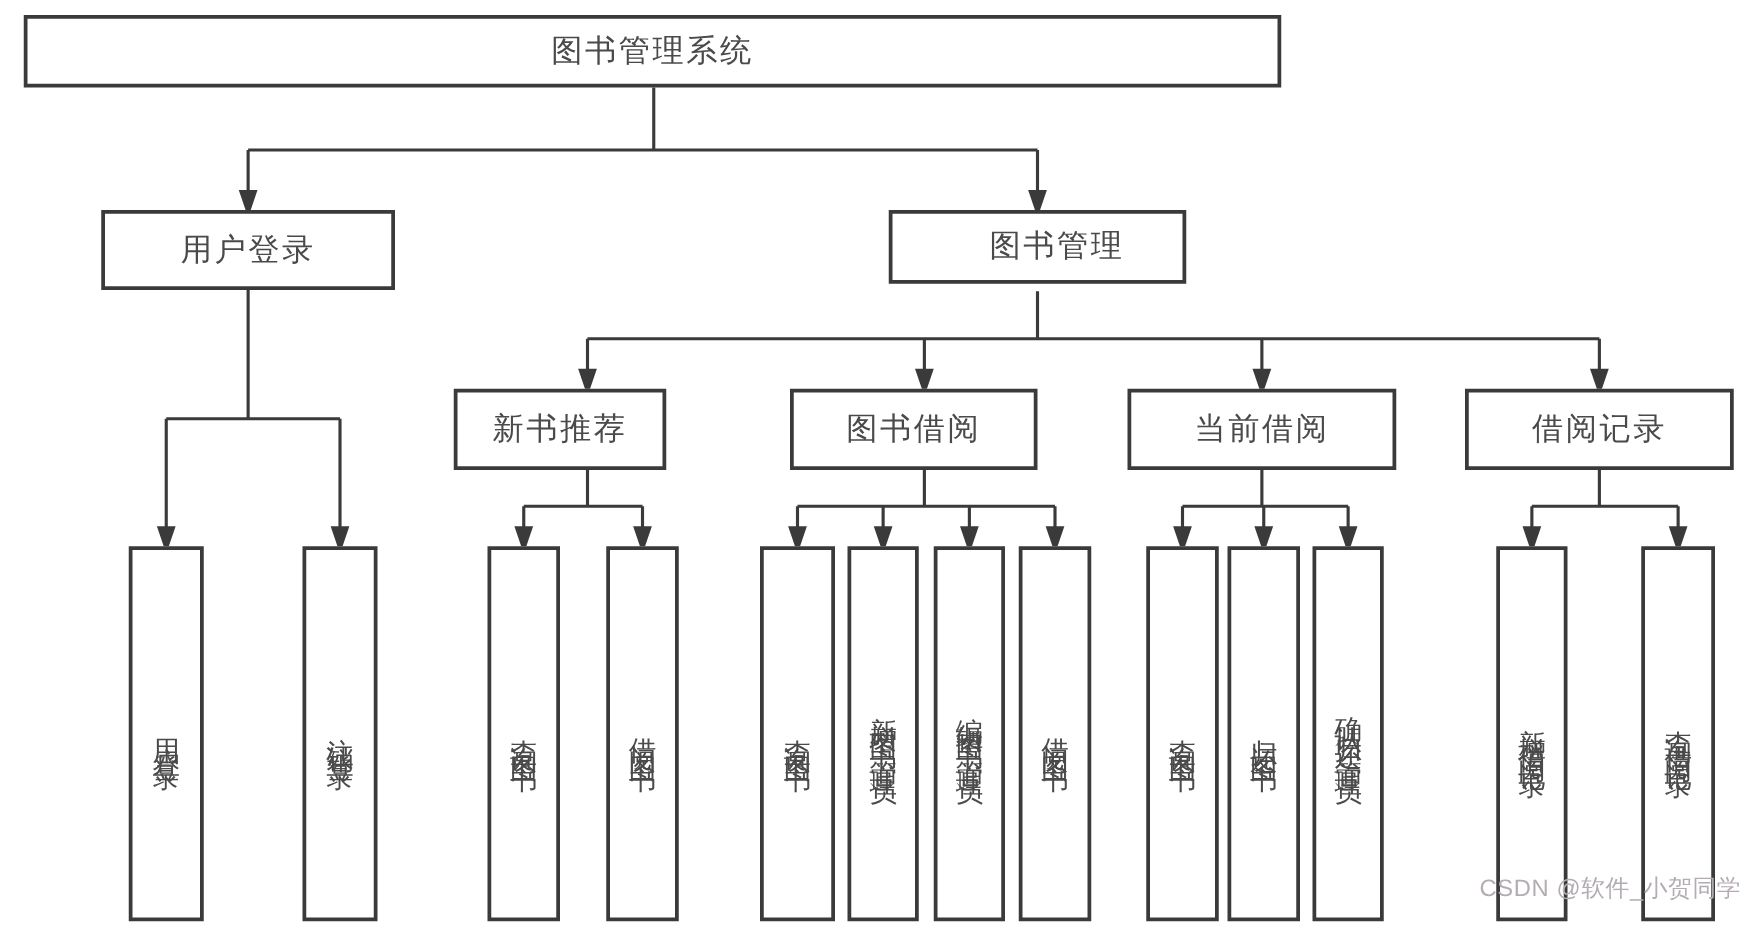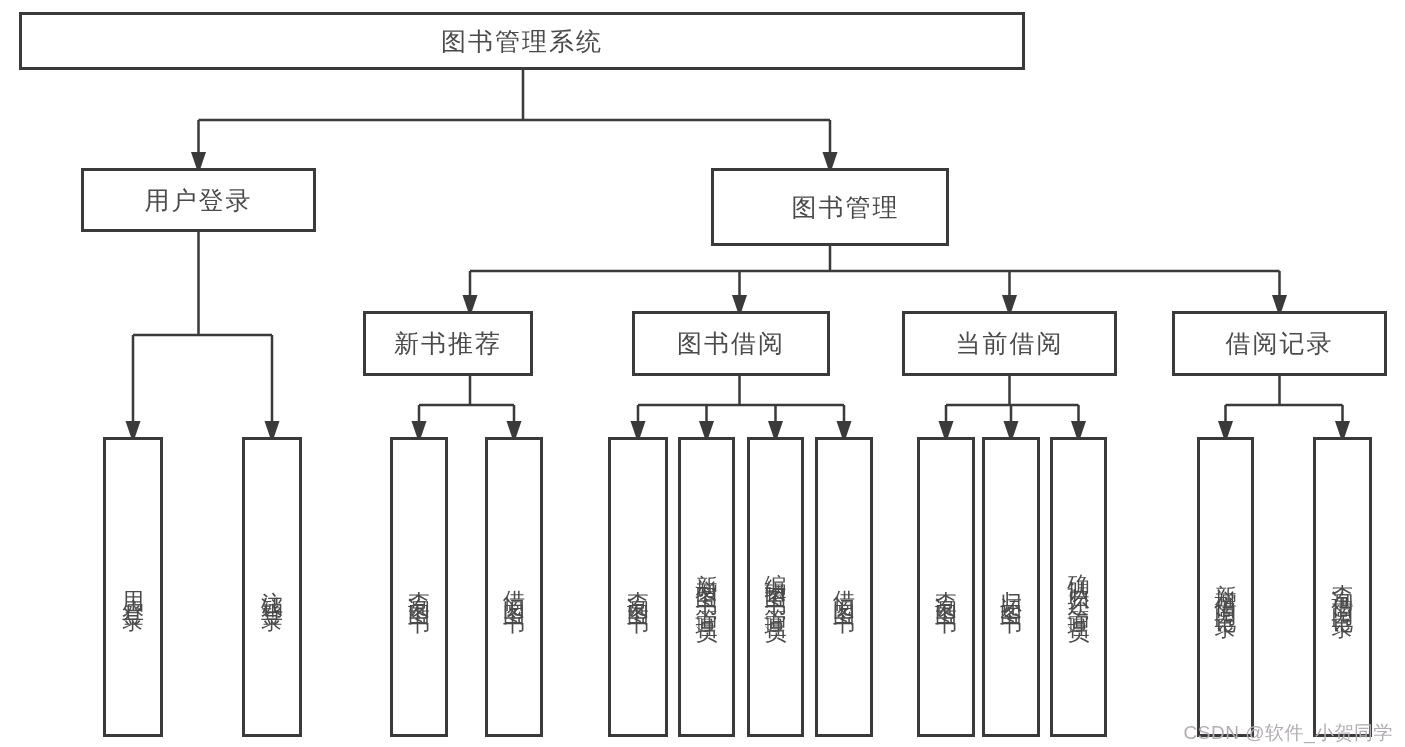--- a/index.html
+++ b/index.html
@@ -30,21 +30,21 @@
   .h{font-size:25px;letter-spacing:2px;line-height:1;white-space:nowrap;}
   .v span{
     writing-mode:vertical-rl;
     text-orientation:mixed;
     font-size:22px;
     letter-spacing:7px;
     line-height:1;
   }
   .watermark{
     position:absolute;
-    right:12px;top:720px;
+    right:12px;top:698px;
     font-size:19px;
     letter-spacing:0.5px;
     color:var(--wm);
     white-space:nowrap;
   }
 </style>
 </head>
 <body>
 
 <div class="canvas">
@@ -84,21 +84,21 @@
     <use class="ah" href="#ah" x="1078.5" y="443"></use>
 
     <path class="w" d="M1279.5 375 V405 M1225.5 405 H1342.5 M1225.5 405 V427 M1342.5 405 V427"></path>
     <use class="ah" href="#ah" x="1225.5" y="443"></use>
     <use class="ah" href="#ah" x="1342.5" y="443"></use>
   </svg>
 
   <div class="box h" style="left:19px;top:12px;width:1006px;height:58px;">图书管理系统</div>
 
   <div class="box h" style="left:81px;top:168px;width:235px;height:64px;">用户登录</div>
-  <div class="box h" style="left:711px;top:168px;width:238px;height:78px;padding-left:31px;">图书管理</div>
+  <div class="box h" style="left:711px;top:168px;width:238px;height:59px;padding-left:31px;">图书管理</div>
 
   <div class="box h" style="left:363px;top:311px;width:170px;height:65px;">新书推荐</div>
   <div class="box h" style="left:632px;top:311px;width:198px;height:65px;">图书借阅</div>
   <div class="box h" style="left:902px;top:311px;width:215px;height:65px;">当前借阅</div>
   <div class="box h" style="left:1172px;top:311px;width:215px;height:65px;">借阅记录</div>
 
   <div class="box v" style="left:103px;top:437px;width:60px;height:300px;">
     <span>用户登录</span>
   </div>
   <div class="box v" style="left:242px;top:437px;width:60px;height:300px;">

